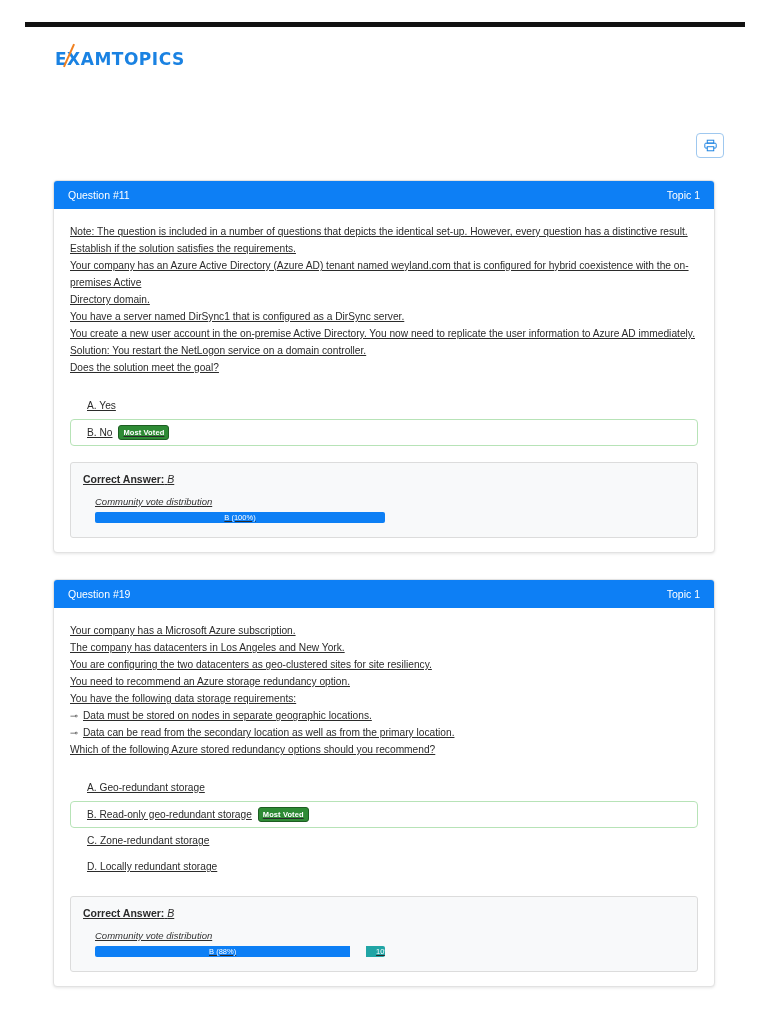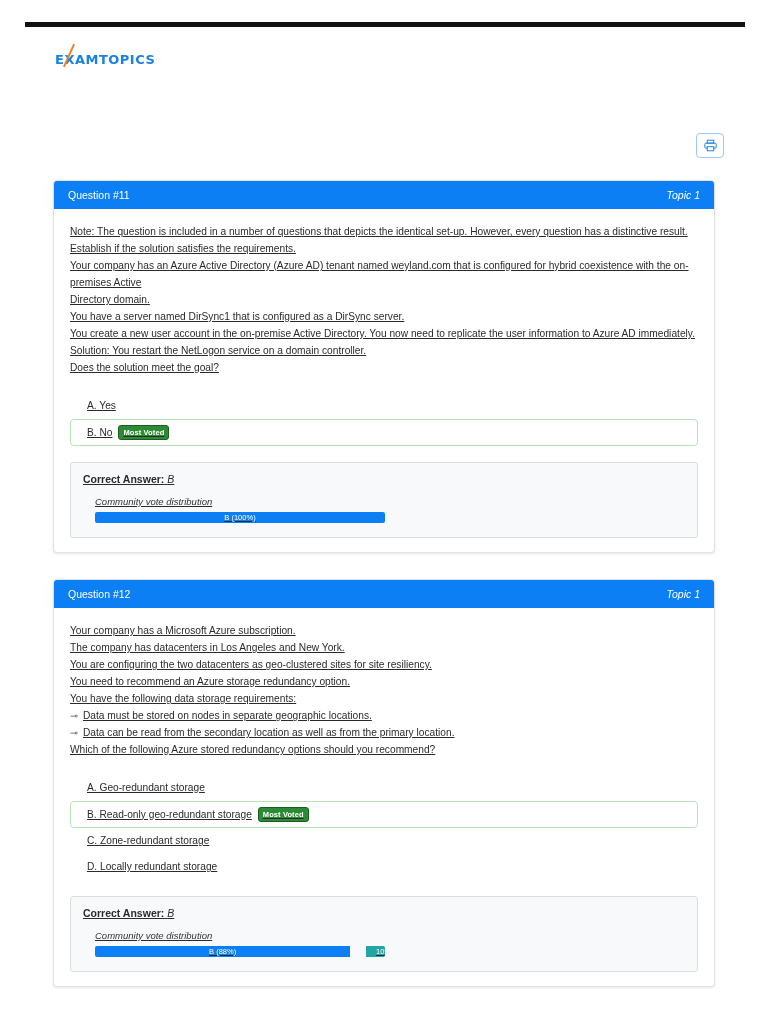--- a/index.html
+++ b/index.html
@@ -37,21 +37,21 @@
   .logo-wrap {
     position: absolute;
     left: 55px;
     top: 46px;
     height: 26px;
     display: flex;
     align-items: center;
   }
   .logo-text {
     font-family: "DejaVu Sans", sans-serif;
-    font-size: 13px;
+    font-size: 17px;
     font-weight: bold;
     letter-spacing: 0.5px;
     color: #1a82e2;
     position: relative;
     white-space: nowrap;
   }
   .logo-slash {
     position: absolute;
     left: 13px;
     top: -3px;
@@ -99,21 +99,21 @@
     background: #0d7ff5;
     color: #ffffff;
     height: 28px;
     display: flex;
     align-items: center;
     justify-content: space-between;
     padding: 0 14px;
     font-size: 10.5px;
   }
   .qhead-title { font-weight: normal; }
-  .qhead-topic { font-style: italic; }
+  .qhead-topic { }
 
   .qbody {
     padding: 14px 16px 14px 16px;
     text-decoration: underline;
   }
   .qline {
     font-size: 10.2px;
     line-height: 17px;
     color: #2b2b2b;
   }
@@ -265,21 +265,21 @@
             <div class="vote-seg" style="flex: 0 0 100%; background: rgb(13, 127, 245);">
               <span>B (100%)</span>
             </div>
           </div>
         </div>
       </div>
     </div>
 
     <div class="qcard">
       <div class="qhead">
-        <span class="qhead-title">Question #12</span>
+        <span class="qhead-title">Question #19</span>
         <span class="qhead-topic">Topic 1</span>
       </div>
       <div class="qbody">
         <div class="qline">Your company has a Microsoft Azure subscription.</div>
         <div class="qline">The company has datacenters in Los Angeles and New York.</div>
         <div class="qline">You are configuring the two datacenters as geo-clustered sites for site resiliency.</div>
         <div class="qline">You need to recommend an Azure storage redundancy option.</div>
         <div class="qline">You have the following data storage requirements:</div>
         <div class="qline bullet">
           <span class="bullet-glyph">⊸</span><span>Data must be stored on nodes in separate geographic locations.</span>

